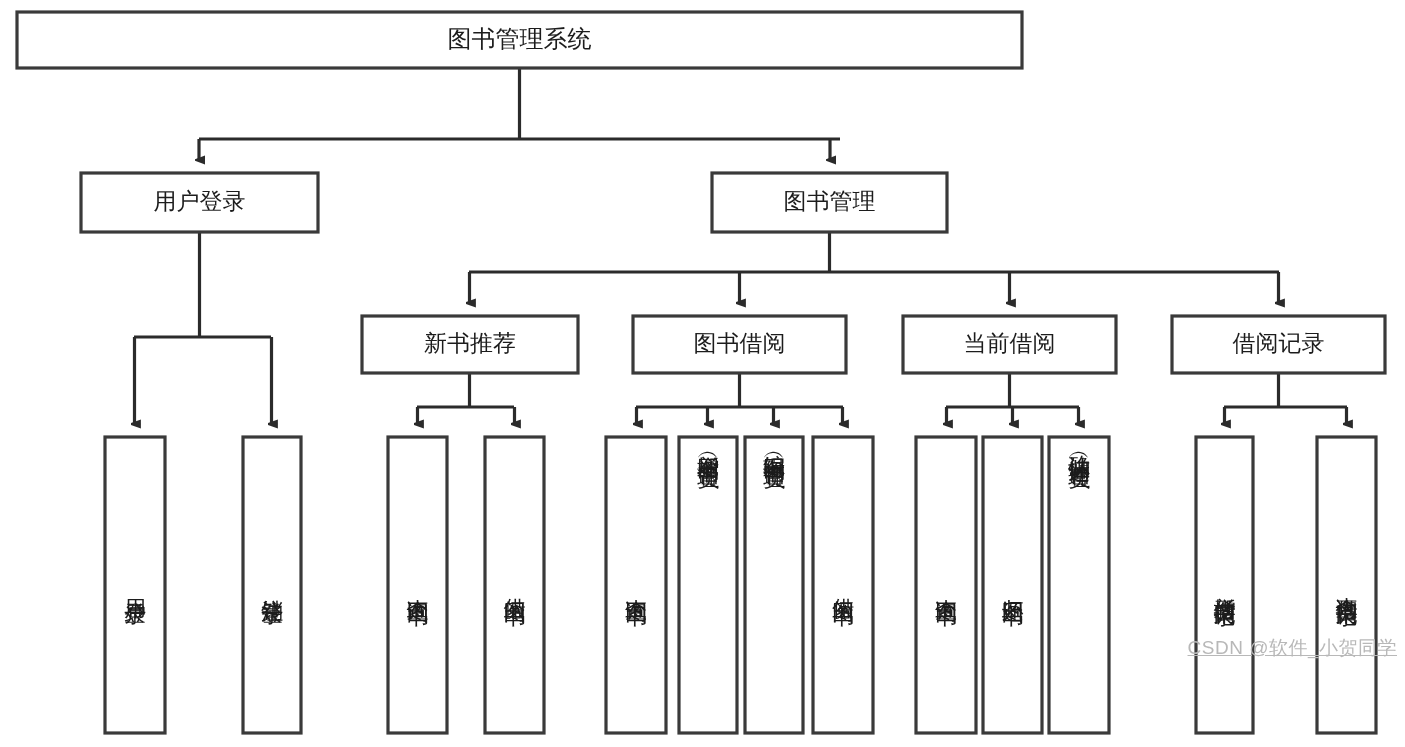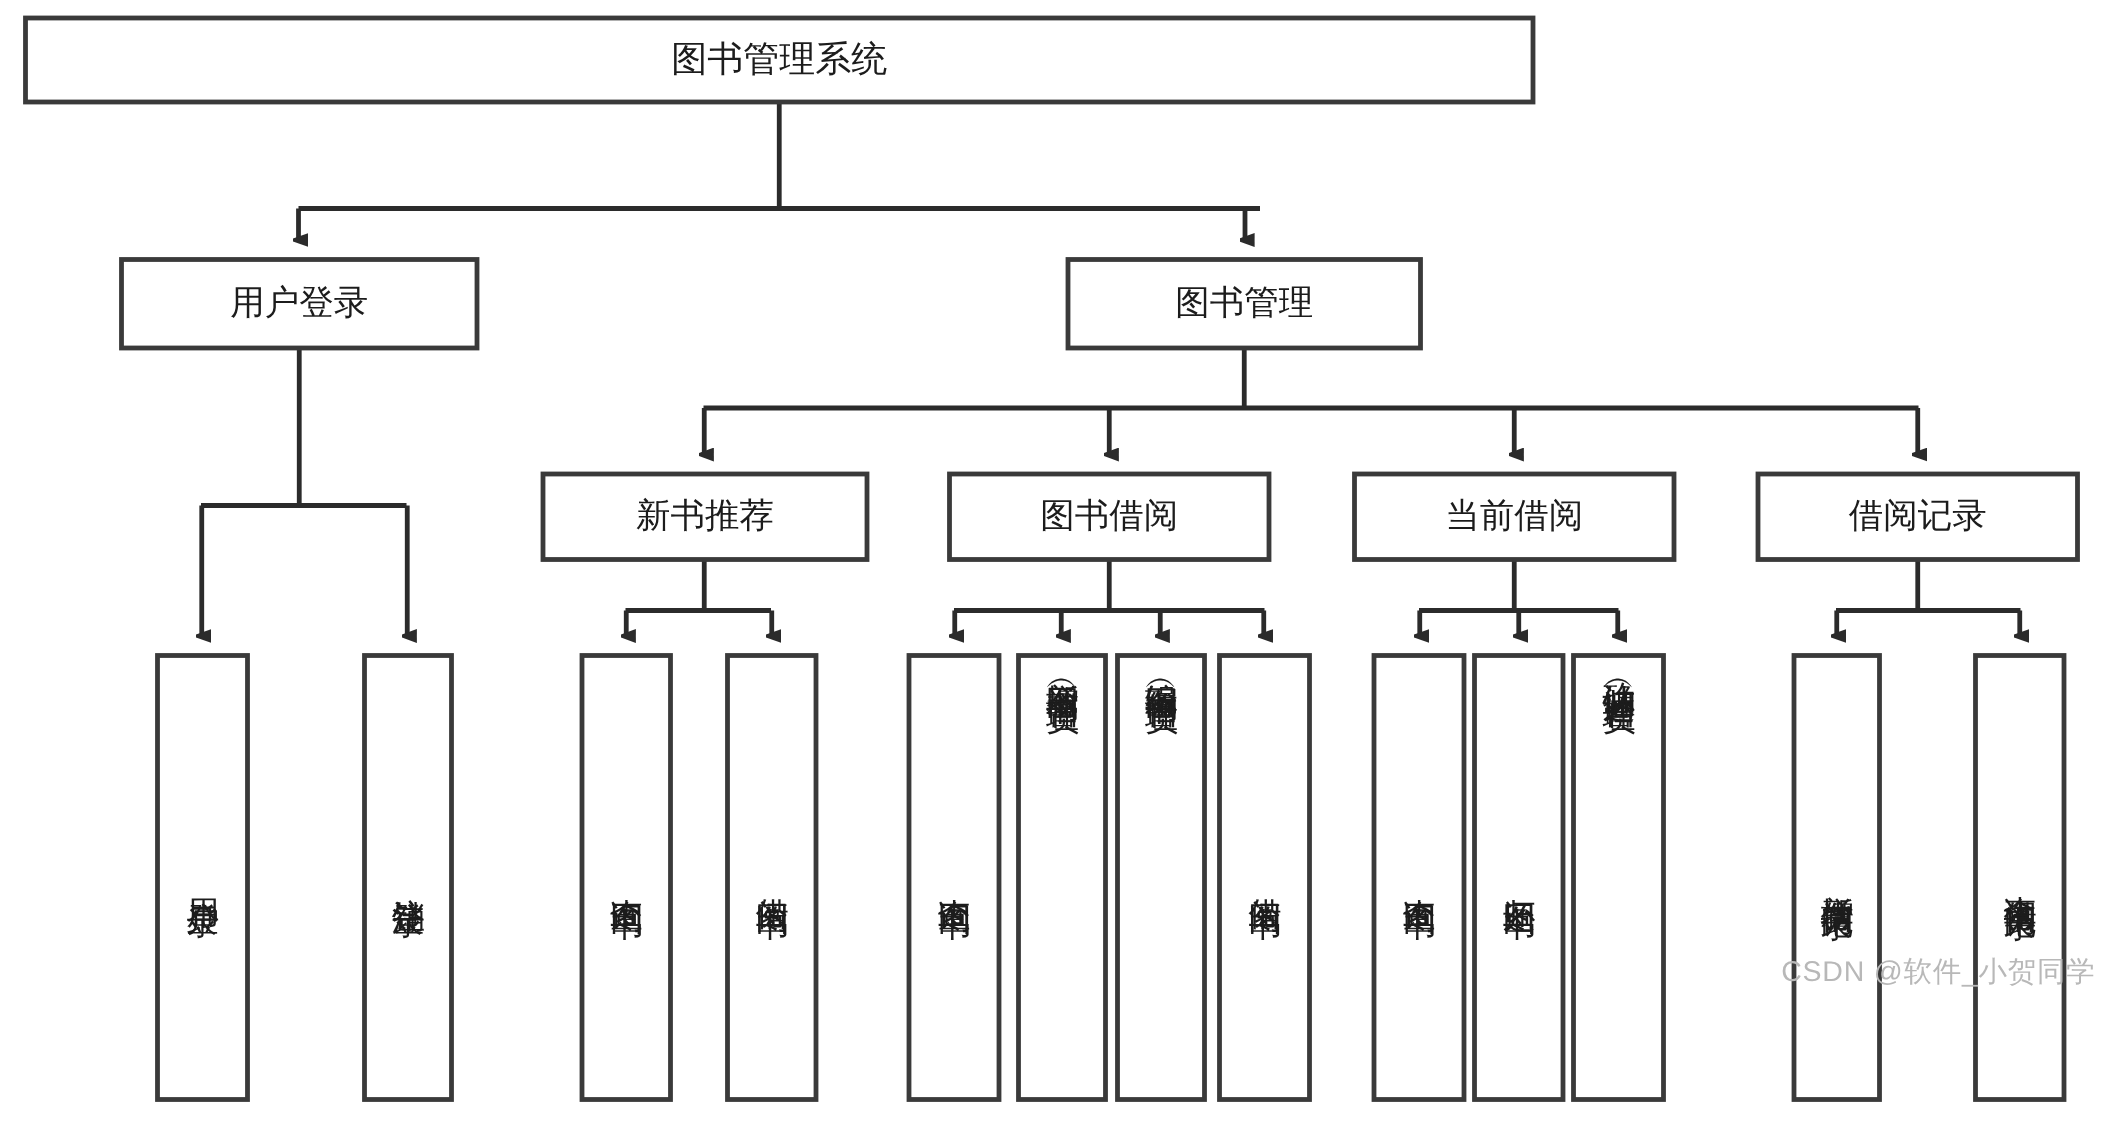--- a/index.html
+++ b/index.html
@@ -72,20 +72,21 @@
   }
   .watermark {
     position: absolute;
     right: 8px;
     bottom: 5px;
     font-family: "Liberation Sans", "DejaVu Sans", sans-serif;
     font-size: 19px;
     color: #b8b8b8;
     letter-spacing: 0.5px;
     white-space: nowrap;
+    text-decoration: underline;
   }
 </style>
 </head>
 <body>
 
 <div id="diagram-root">
 
   <svg class="flow" viewBox="0 0 1405 747">
     <defs>
       <marker id="arrowhead" markerWidth="10" markerHeight="10" refX="4.6" refY="6.4" orient="auto" markerUnits="userSpaceOnUse">

